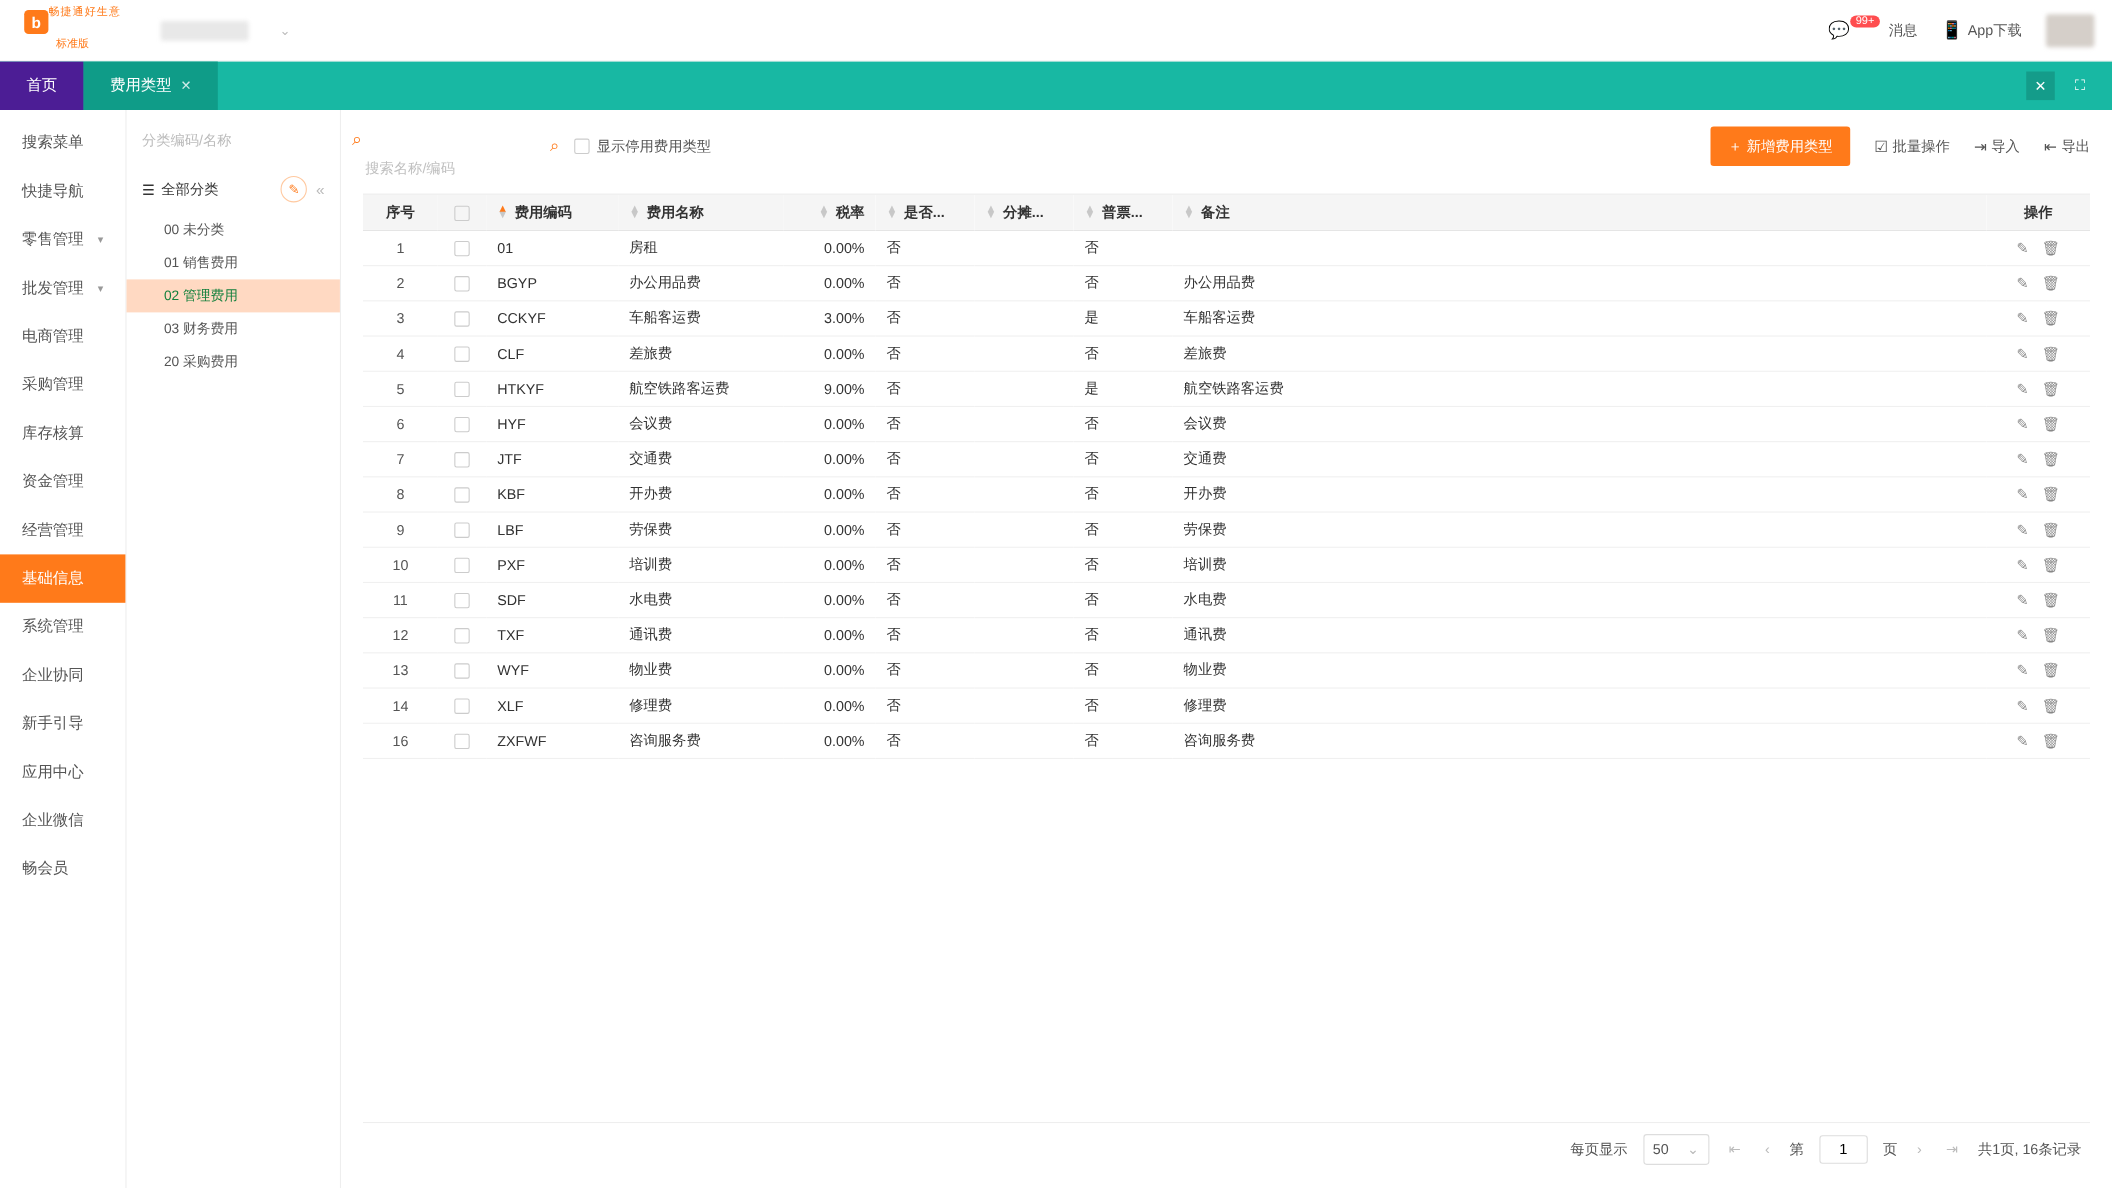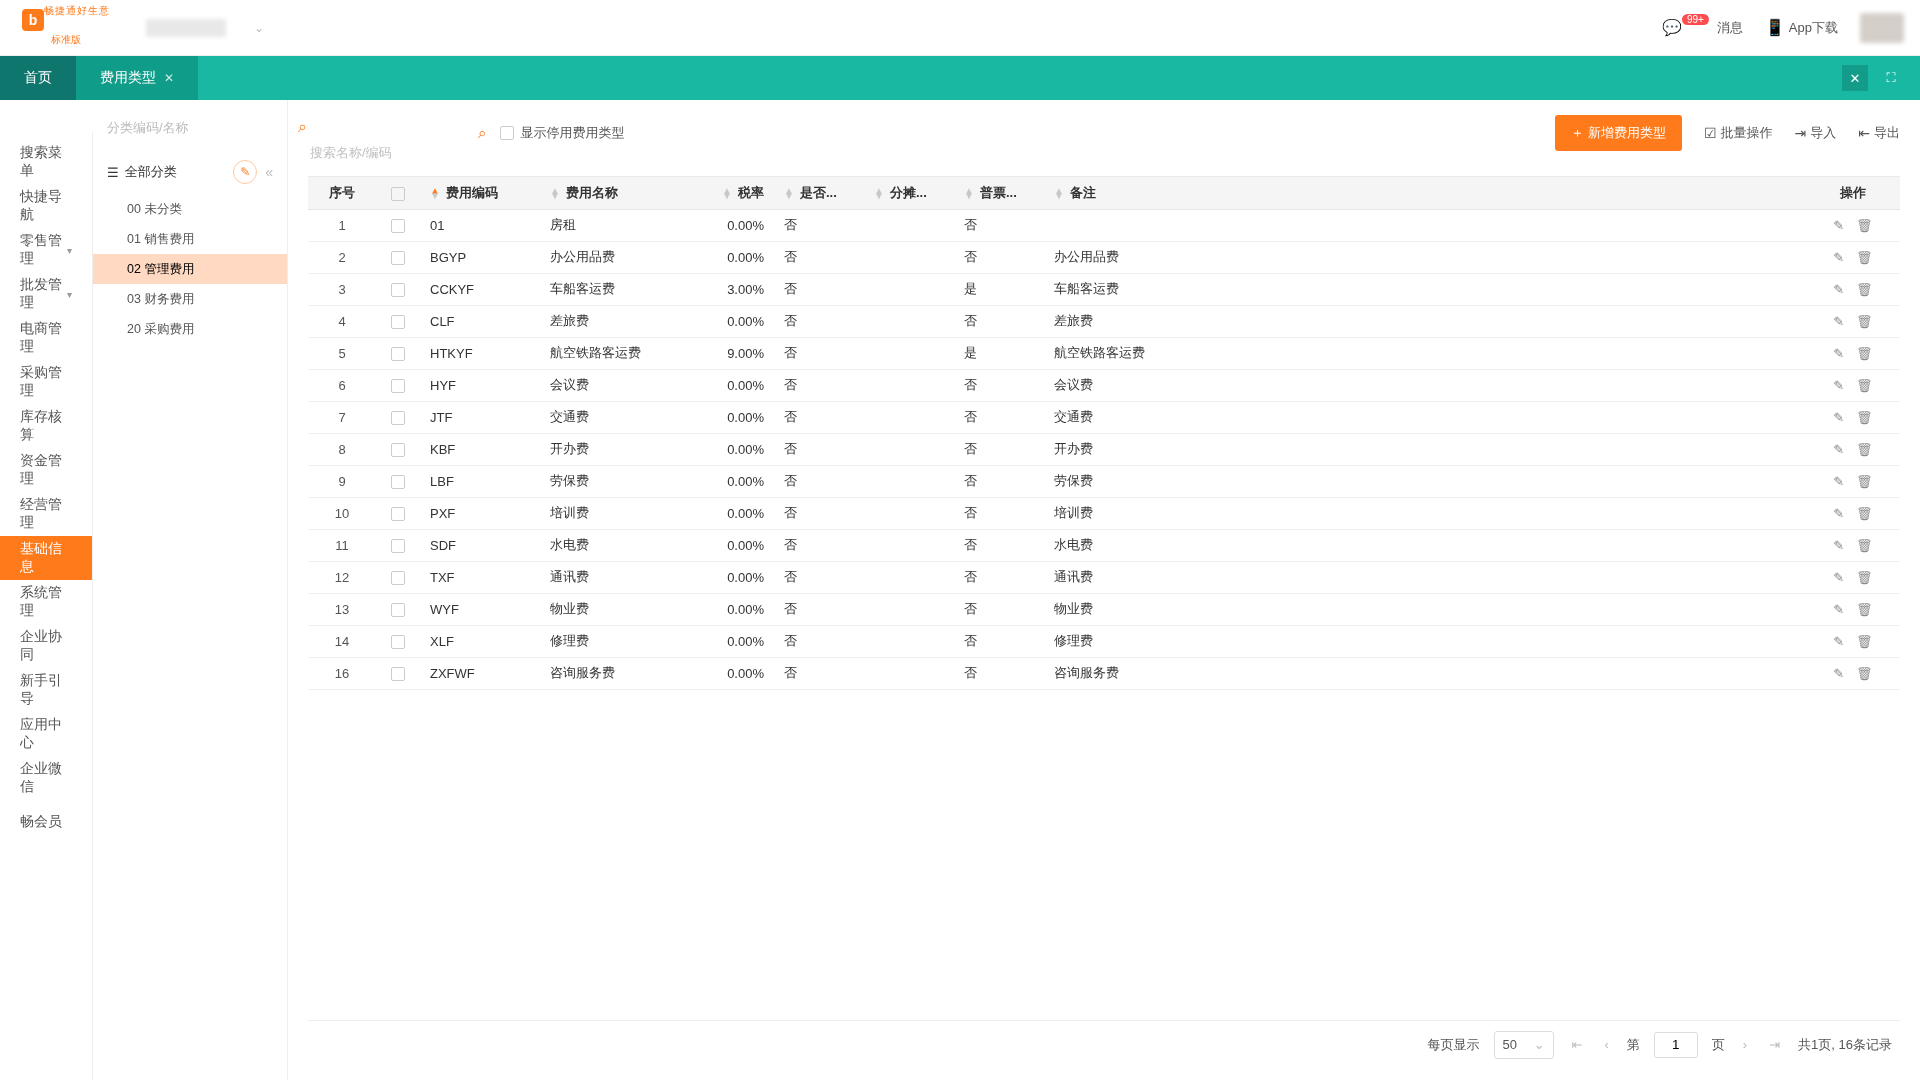--- a/index.html
+++ b/index.html
@@ -17,49 +17,49 @@
 .chev { margin-left: 28px; font-size: 12px; color: #bbb; }
 .header-right { margin-left: auto; display: flex; align-items: center; gap: 22px; }
 .hdr-item { display: flex; align-items: center; gap: 4px; color: #555; cursor: pointer; font-size: 13px; }
 .hdr-item .ico { font-size: 16px; }
 .badge { background: #ff4d4f; color: #fff; border-radius: 10px; font-size: 10px; padding: 0 5px; position: relative; top: -8px; left: -4px; }
 .avatar { width: 44px; height: 30px; background: #d5cfc9; filter: blur(2px); border-radius: 3px; }
 
 
 .tabbar { height: 44px; background: #18b8a3; display: flex; align-items: center; padding: 0 0; position: relative; }
 .tab { height: 44px; padding: 0 24px; display: flex; align-items: center; color: #fff; cursor: pointer; font-size: 14px; }
-.tab:first-child { background: #0f766e; }
+.tab:first-child { background: #4c1d95; }
 .tab.active { background: #0f9c88; }
 .tab .close { margin-left: 8px; font-size: 12px; opacity: .8; }
 .tabbar .right-icons { margin-left: auto; display: flex; gap: 10px; padding-right: 16px; }
 .tabbar .right-icons span { width: 26px; height: 26px; display: flex; align-items: center; justify-content: center; color: #fff; cursor: pointer; }
 .tabbar .right-icons span:first-child { background: rgba(0,0,0,.15); }
 
 
 .main { flex: 1; display: flex; overflow: hidden; }
 
 
-.leftnav { width: 93px; background: #fff; border-right: 1px solid #eee; padding-top: 8px; margin-top: 32px; }
+.leftnav { width: 115px; background: #fff; border-right: 1px solid #eee; padding-top: 8px; }
 .nav-item { height: 44px; display: flex; align-items: center; padding: 0 20px; color: #555; cursor: pointer; font-size: 14px; position: relative; }
 .nav-item.active { background: #ff7a1a; color: #fff; }
 .nav-item .caret { margin-left: auto; font-size: 10px; color: #999; }
 
 
 .cat-panel { width: 195px; border-right: 1px solid #eee; display: flex; flex-direction: column; }
 .cat-search { height: 54px; display: flex; align-items: center; padding: 0 14px; gap: 15px; }
 .cat-search input { flex: 1; border: none; outline: none; font-size: 13px; color: #333; }
 .cat-search input::placeholder { color: #bbb; }
 .cat-search .sicon { color: #ff7a1a; font-size: 16px; cursor: pointer; }
 .cat-head { display: flex; align-items: center; padding: 0 14px; height: 36px; font-size: 13px; color: #333; }
 .cat-head .all { display: flex; align-items: center; gap: 6px; }
 .cat-head .edit { margin-left: auto; width: 24px; height: 24px; border: 1px solid #ffc9a0; border-radius: 50%; display: flex; align-items: center; justify-content: center; color: #ff7a1a; font-size: 12px; cursor: pointer; }
 .cat-head .collapse { margin-left: 8px; color: #bbb; cursor: pointer; font-size: 14px; }
 .cat-list { padding: 4px 0; }
 .cat-item { height: 30px; display: flex; align-items: center; padding-left: 34px; font-size: 12.5px; color: #555; cursor: pointer; }
-.cat-item.sel { background: #ffd9c2; color: #000000; }
+.cat-item.sel { background: #ffd9c2; color: #15803d; }
 
 
 .content { flex: 1; display: flex; flex-direction: column; padding: 0 20px 12px; overflow: hidden; }
 .toolbar { height: 66px; display: flex; align-items: center; gap: 14px; }
 .tb-search { display: flex; align-items: center; border-bottom: 1px solid transparent; }
 .tb-search input { width: 170px; border: none; outline: none; font-size: 13px; padding: 6px 2px; margin-top: 40px; }
 .tb-search input::placeholder { color: #c0c0c0; }
 .tb-search .sicon { color: #ff7a1a; font-size: 15px; cursor: pointer; }
 .chk { display: flex; align-items: center; gap: 6px; color: #555; font-size: 13px; cursor: pointer; }
 .chk .box { width: 14px; height: 14px; border: 1px solid #ccc; border-radius: 2px; }

